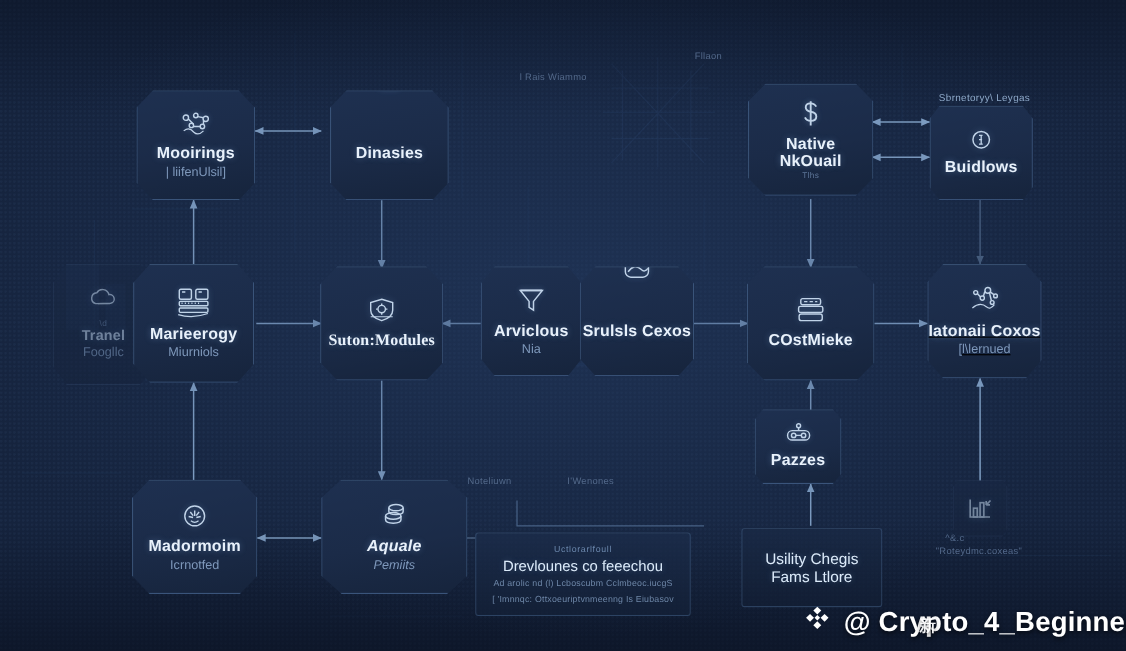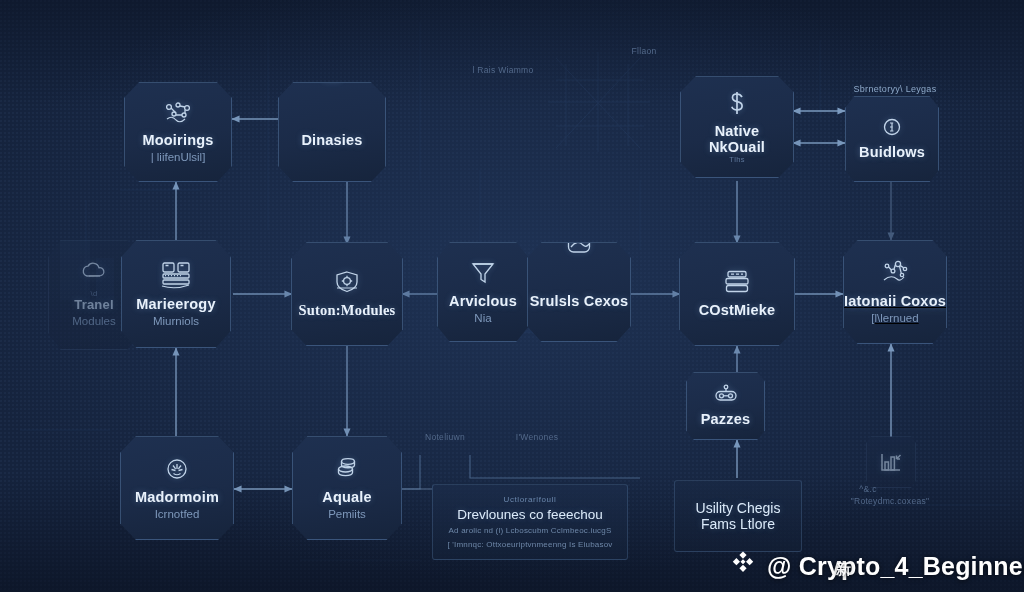--- a/index.html
+++ b/index.html
@@ -214,42 +214,42 @@
         <circle cx="11" cy="13" r="2"></circle>
           <circle cx="21" cy="14" r="2"></circle>
         <path d="M8 7 L13 12 M17 5 L22 6 M13 14 L19 14 M22 9 L22 12"></path>
         <path d="M4 18 q5 -4 9 1 q4 4 9 -1" stroke-width="1.1"></path>
       </svg>
     </span>
     <span class="ttl">Mooirings</span>
     <span class="sub">| liifenUlsil]</span>
   </div>
 
-  <div class="node" id="n-dinasies" style="left:278px;top:82px;width:108px;height:100px;gap:40px;">
+  <div class="node" id="n-dinasies" style="left:300px;top:82px;width:108px;height:100px;gap:40px;">
     <span class="ico">
       <svg width="26" height="24" viewBox="0 0 26 24" fill="none" stroke="currentColor" stroke-width="1.4">
         <rect x="3" y="4" width="20" height="16" rx="4"></rect>
         <circle cx="9.5" cy="10" r="1.6"></circle>
         <path d="M5 17 q4 -6 8 -1 q2.5 3 5 -2 l3 3"></path>
       </svg>
     </span>
     <span class="ttl">Dinasies</span>
     <span class="sub">LFIvoriole</span>
   </div>
 
   <div class="node ghost" id="n-tranel" style="left:48px;top:240px;width:92px;height:110px;">
     <span class="ico">
       <svg width="28" height="20" viewBox="0 0 28 20" fill="none" stroke="currentColor" stroke-width="1.3">
         <path d="M7 14 a5 5 0 0 1 1 -9.8 a6 6 0 0 1 11 1.6 a4 4 0 0 1 1.6 7.9 z"></path>
         <path d="M9 14 h11"></path>
       </svg>
     </span>
     <span class="micro">\d</span>
     <span class="ttl">Tranel</span>
-    <span class="sub">Modules</span>
+    <span class="sub">Foogllc</span>
   </div>
 
   <div class="node" id="n-marleerogy" style="left:121px;top:240px;width:110px;height:108px;">
     <span class="ico">
       <svg width="34" height="28" viewBox="0 0 34 28" fill="none" stroke="currentColor" stroke-width="1.3">
         <rect x="4" y="2" width="11" height="9" rx="1.4"></rect>
         <rect x="19" y="2" width="11" height="9" rx="1.4"></rect>
         <path d="M6.5 4.5 h3 M21.5 4.5 h3"></path>
         <rect x="4" y="13" width="26" height="4" rx="1"></rect>
         <rect x="4" y="19" width="26" height="4" rx="1"></rect>
@@ -364,21 +364,21 @@
       <svg width="26" height="26" viewBox="0 0 26 26" fill="none" stroke="currentColor" stroke-width="1.3">
         <circle cx="13" cy="13" r="9"></circle>
         <path d="M13 8 v5 M9 9.5 l2.6 3.3 M17 9.5 l-2.6 3.3 M7.5 13.5 l4 1 M18.5 13.5 l-4 1"></path>
         <path d="M9.5 17.5 q3.5 2.6 7 0" stroke-width="1.1"></path>
       </svg>
     </span>
     <span class="ttl">Madormoim</span>
     <span class="sub">Icrnotfed</span>
   </div>
 
-  <div class="node" id="n-aquale" style="left:292px;top:436px;width:110px;height:104px;">
+  <div class="node" id="n-aquale" style="left:292px;top:436px;width:133px;height:104px;font-style:italic;">
     <span class="ico">
       <svg width="26" height="26" viewBox="0 0 26 26" fill="none" stroke="currentColor" stroke-width="1.35">
         <ellipse cx="14" cy="5.5" rx="6.5" ry="2.8"></ellipse>
         <path d="M7.5 5.5 v3.4 q0 2.8 6.5 2.8 q6.5 0 6.5 -2.8 V5.5"></path>
         <ellipse cx="11.5" cy="13" rx="7" ry="3"></ellipse>
         <path d="M4.5 13 v3.6 q0 3 7 3 q7 0 7 -3 V13"></path>
       </svg>
     </span>
     <span class="ttl">Aquale</span>
     <span class="sub">Pemiits</span>

